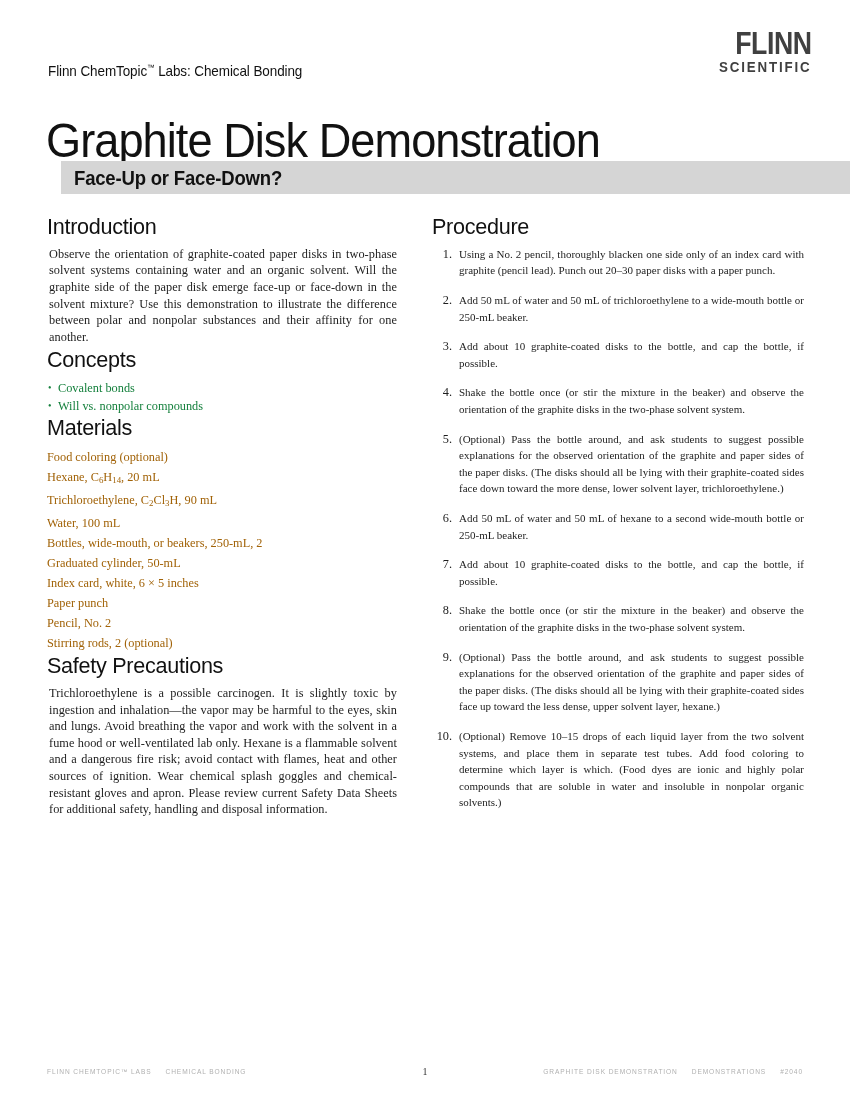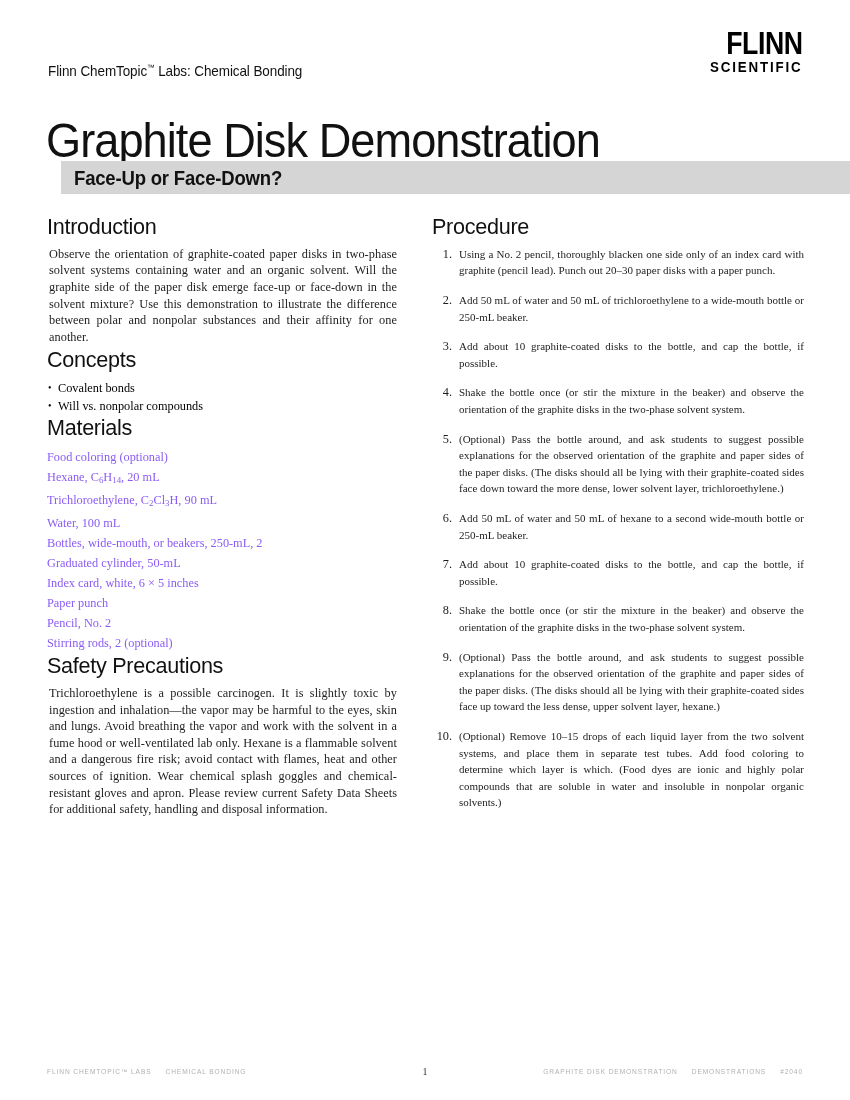--- a/index.html
+++ b/index.html
@@ -19,25 +19,25 @@
     position: absolute;
     left: 0; top: 0;
     width: 850px;
     height: 1100px;
     background: #fff;
   }
 
   
   .logo {
     position: absolute;
-    right: 47px;
+    right: 38px;
     top: 28px;
     text-align: right;
     font-family: "Liberation Sans", sans-serif;
-    color: #000000;
+    color: #404040;
     line-height: 1;
     user-select: none;
   }
   .logo-main {
     display: block;
     font-size: 31px;
     font-weight: bold;
     letter-spacing: -0.5px;
     transform: scaleX(0.86);
     transform-origin: right center;
@@ -141,42 +141,42 @@
 
   ul.bullets {
     list-style: none;
     margin: 0;
     padding: 0;
   }
   ul.bullets li {
     font-family: "Liberation Serif", serif;
     font-size: 12.3px;
     line-height: 18px;
-    color: #000000;
+    color: #15803d;
     padding-left: 11px;
     position: relative;
   }
   ul.bullets li::before {
     content: "•";
     position: absolute;
     left: 1px;
     top: -0.5px;
     font-size: 10px;
   }
 
   ul.plain {
     list-style: none;
     margin: 0;
     padding: 0;
   }
   ul.plain li {
     font-family: "Liberation Serif", serif;
     font-size: 12.3px;
     line-height: 20.0px;
-    color: #8b5cf6;
+    color: #a16207;
     white-space: nowrap;
   }
   sub { font-size: 0.72em; vertical-align: -0.22em; }
 
   
   ol.procedure {
     list-style: none;
     margin: 0;
     padding: 0;
     counter-reset: step;

